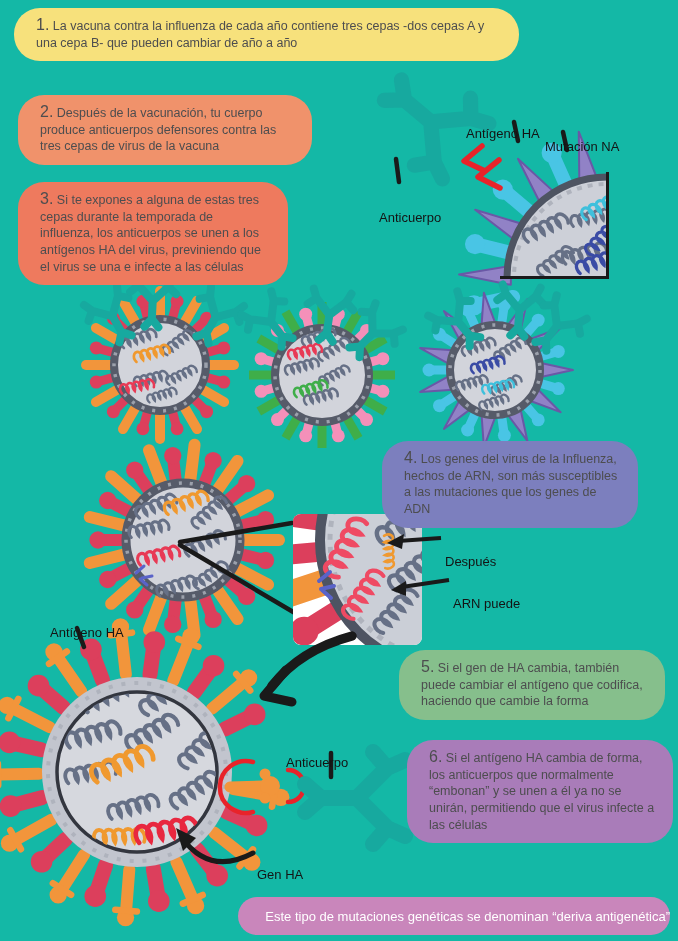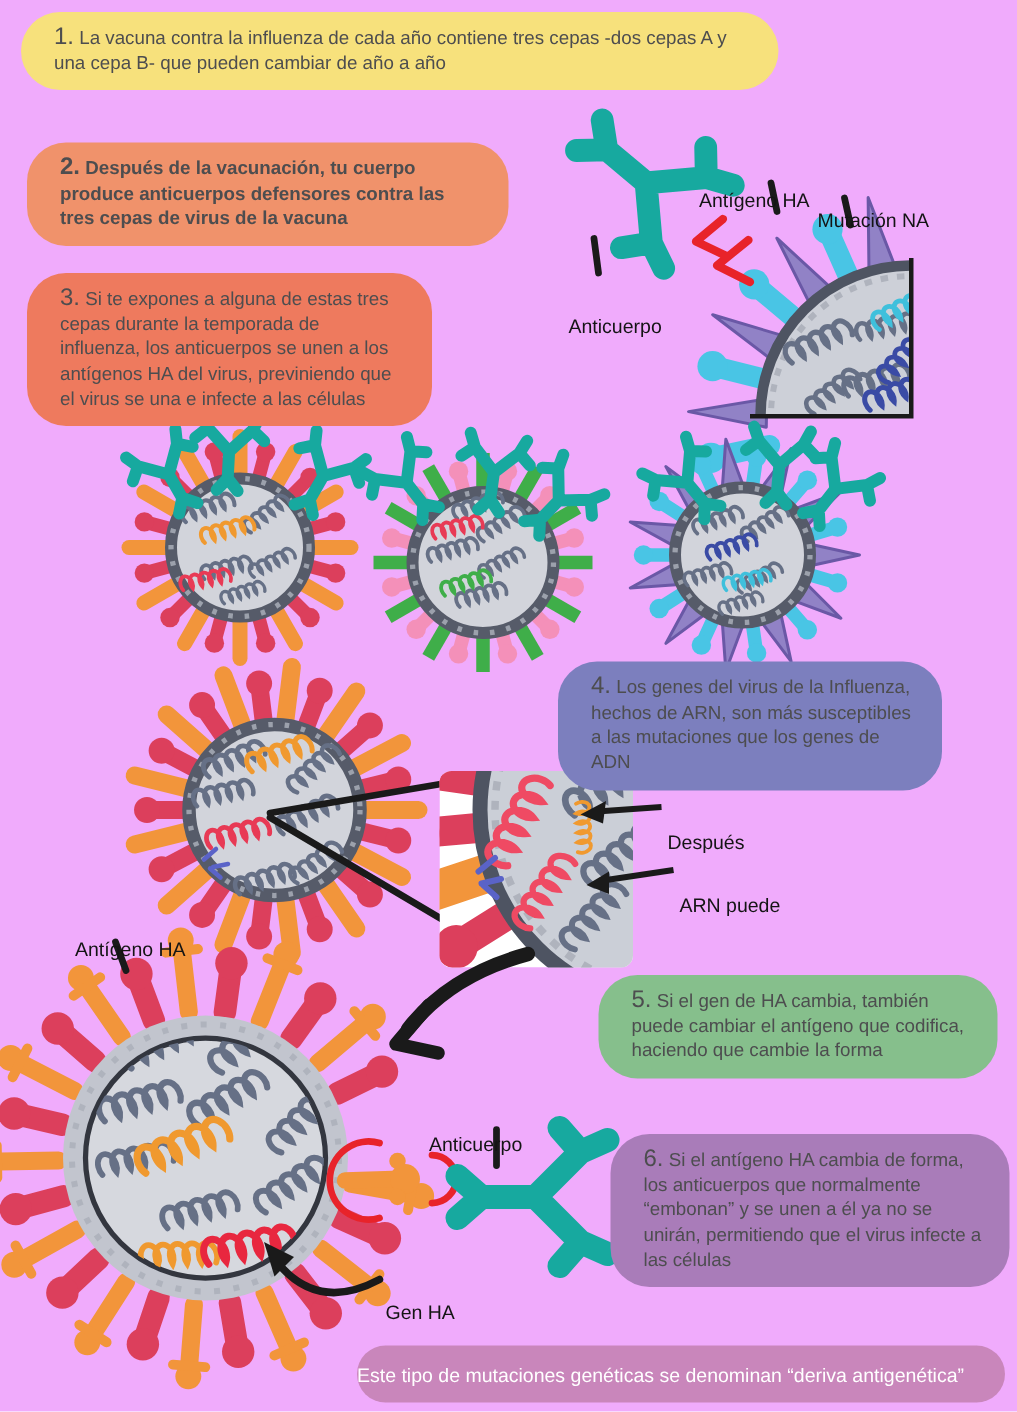--- a/index.html
+++ b/index.html
@@ -1,30 +1,30 @@
 <!DOCTYPE html>
 <html><head>
 <meta charset="utf-8">
 <style>
   html,body{margin:0;padding:0;background:#fff;}
-  .stage{position:relative;width:678px;height:941px;background:#f0abfc;overflow:hidden;
+  .stage{position:relative;width:678px;height:941px;background:#14b8a6;overflow:hidden;
          font-family:"Liberation Sans",sans-serif;}
   .stage svg.art{position:absolute;left:0;top:0;z-index:1;}
   .step{position:absolute;z-index:2;border-radius:26px;color:#4d4d4f;
         padding:9px 18px 10px 22px;font-size:12.5px;line-height:1.33;box-sizing:border-box;}
   .step .num{font-size:16px;line-height:1;}
   .label{position:absolute;z-index:2;color:#141414;font-size:13px;white-space:nowrap;margin-top:24px;}
   .footer{position:absolute;z-index:2;border-radius:19px;color:#ffffff;font-size:13px;
-          display:flex;align-items:center;justify-content:flex-start;text-align:center;box-sizing:border-box;}
+          display:flex;align-items:center;justify-content:flex-end;text-align:center;box-sizing:border-box;}
   #s1{left:14px;top:8px;width:505px;}
-  #s2{left:18px;top:95px;width:321px;font-weight:bold;}
+  #s2{left:18px;top:95px;width:294px;}
   #s3{left:18px;top:182px;width:270px;}
-  #s4{left:372px;top:441px;width:256px;}
+  #s4{left:382px;top:441px;width:256px;}
   #s5{left:399px;top:650px;width:266px;}
-  #s6{left:407px;top:756px;width:266px;}
+  #s6{left:407px;top:740px;width:266px;}
   #lbl-ha-top{left:466px;top:102px;}
   #lbl-na{left:545px;top:115px;}
   #lbl-ab-top{left:379px;top:186px;}
   #lbl-mut{left:445px;top:530px;}
   #lbl-arn{left:453px;top:572px;}
   #lbl-ha-left{left:50px;top:601px;}
   #lbl-ab-bottom{left:286px;top:731px;}
   #lbl-genha{left:257px;top:843px;text-align:center;}
   #footer{left:238px;top:897px;width:432px;height:38px;}
 </style>

